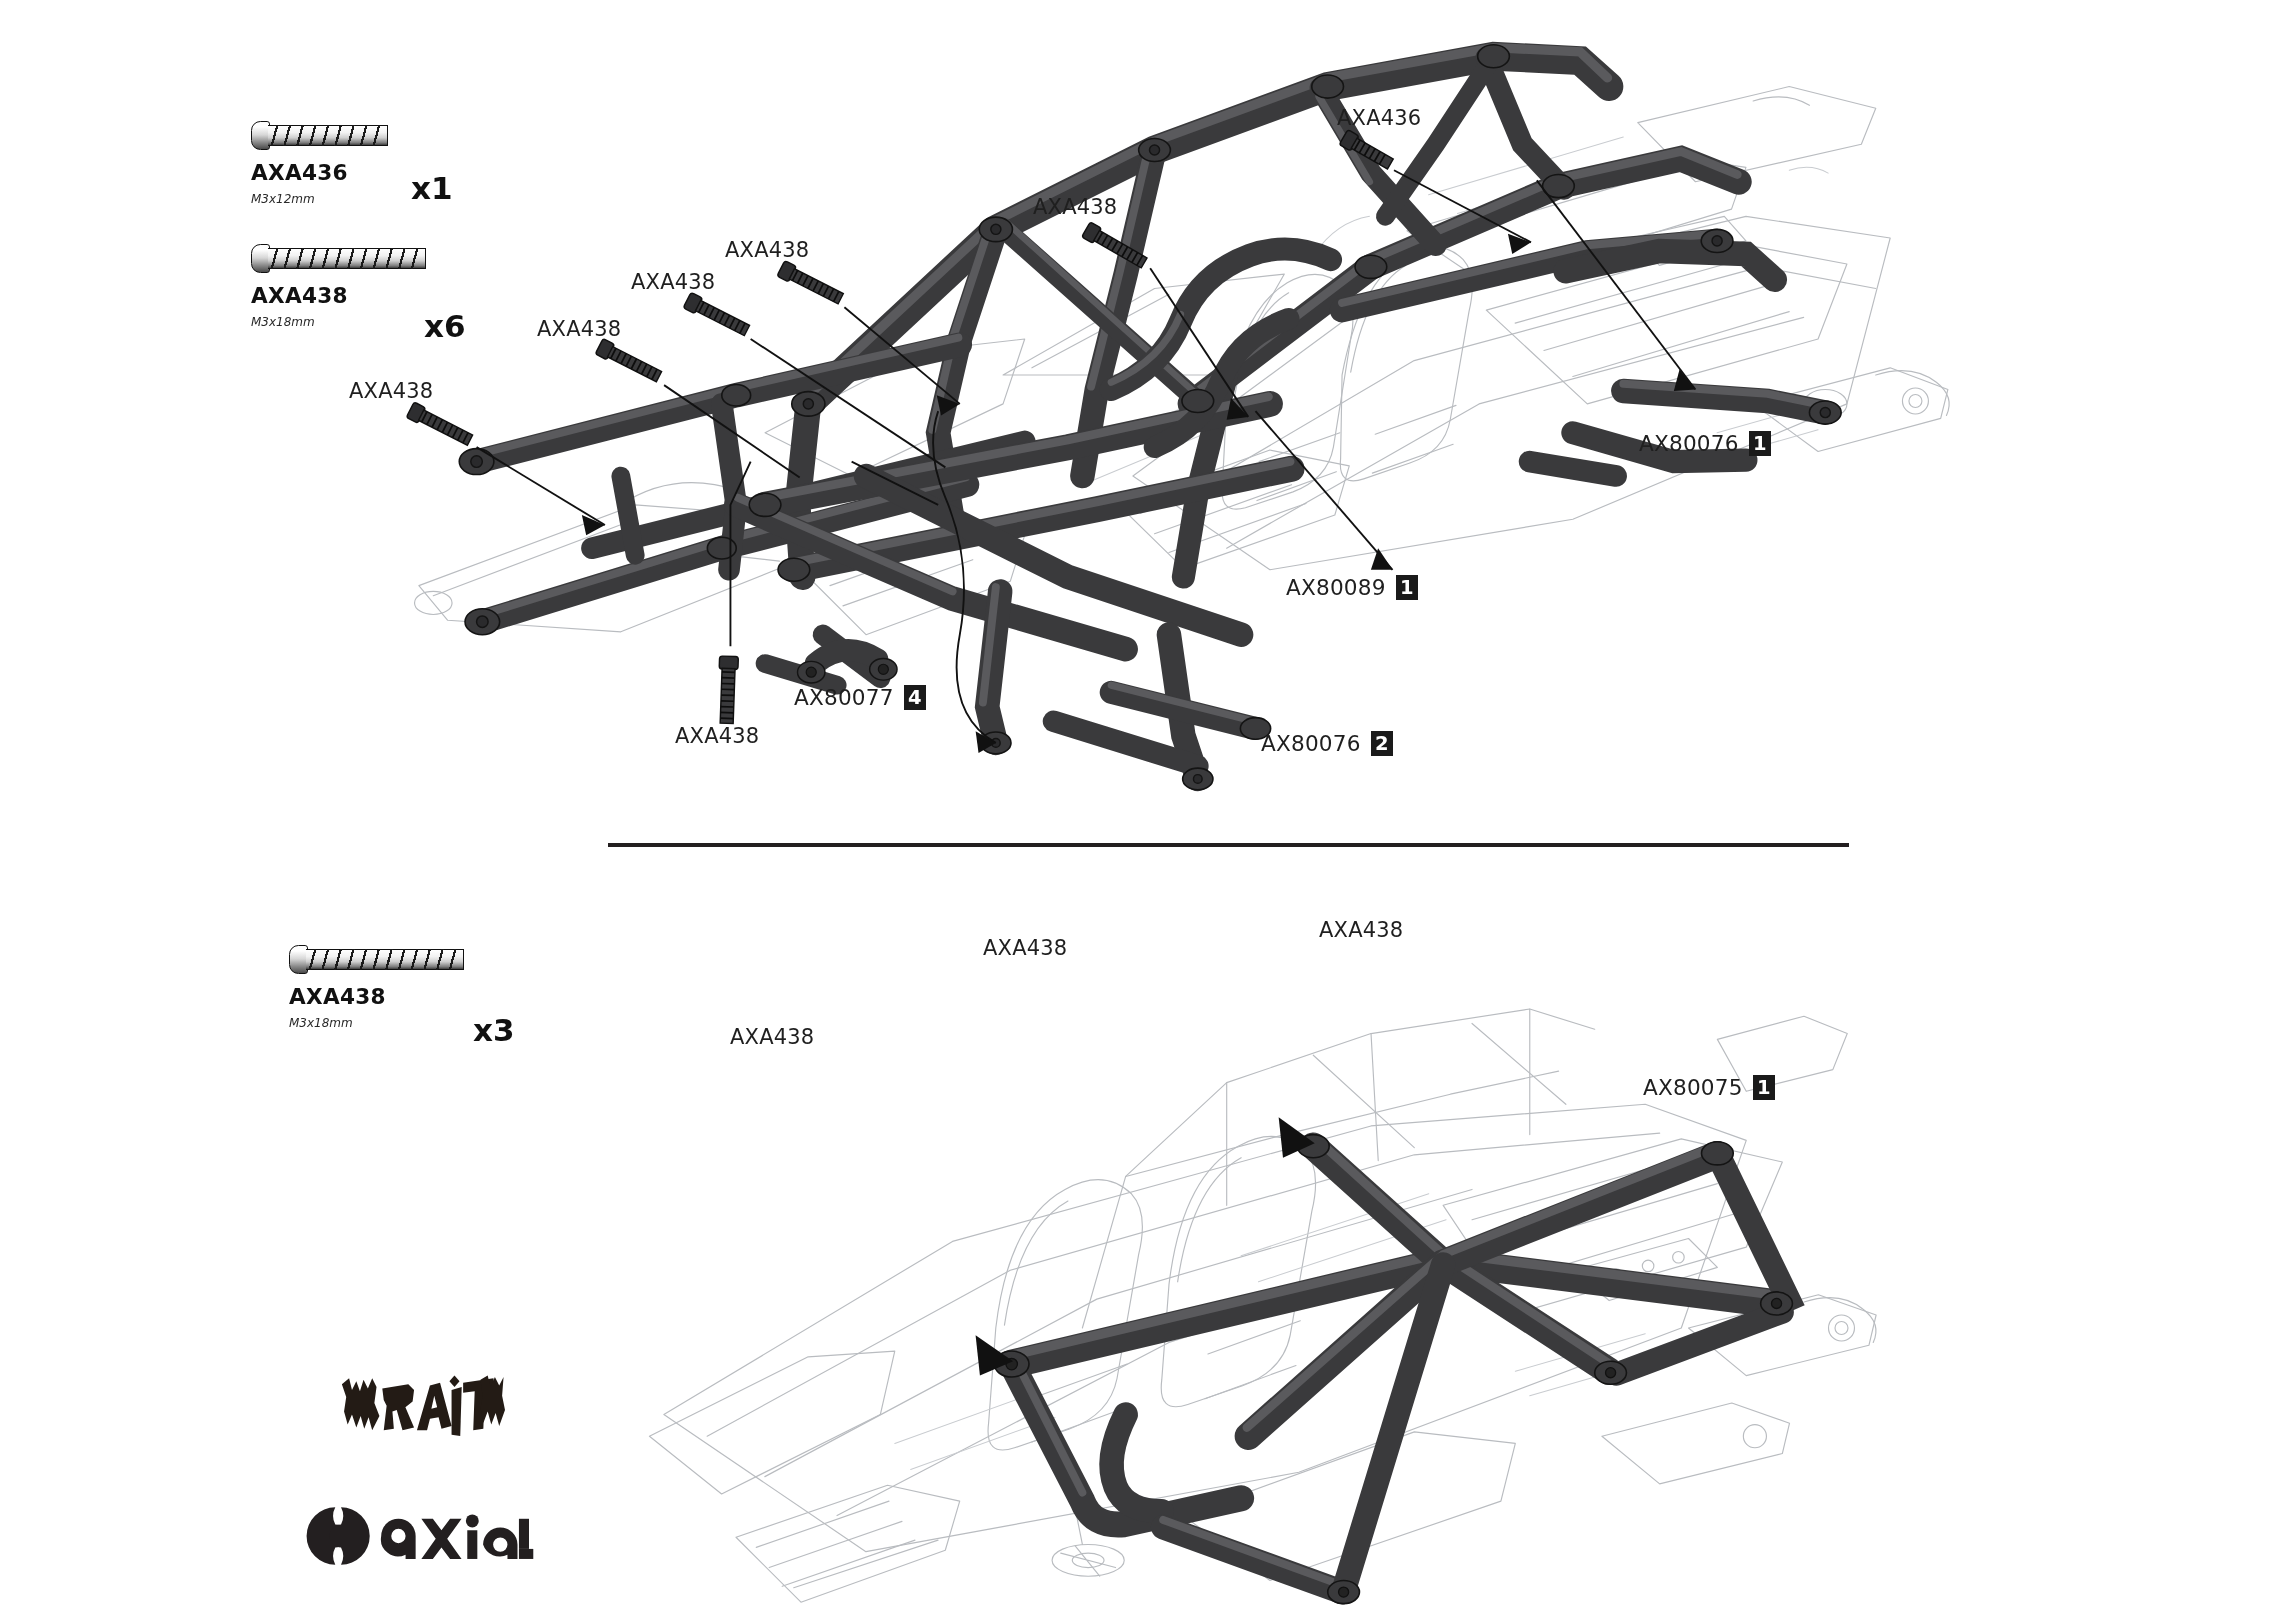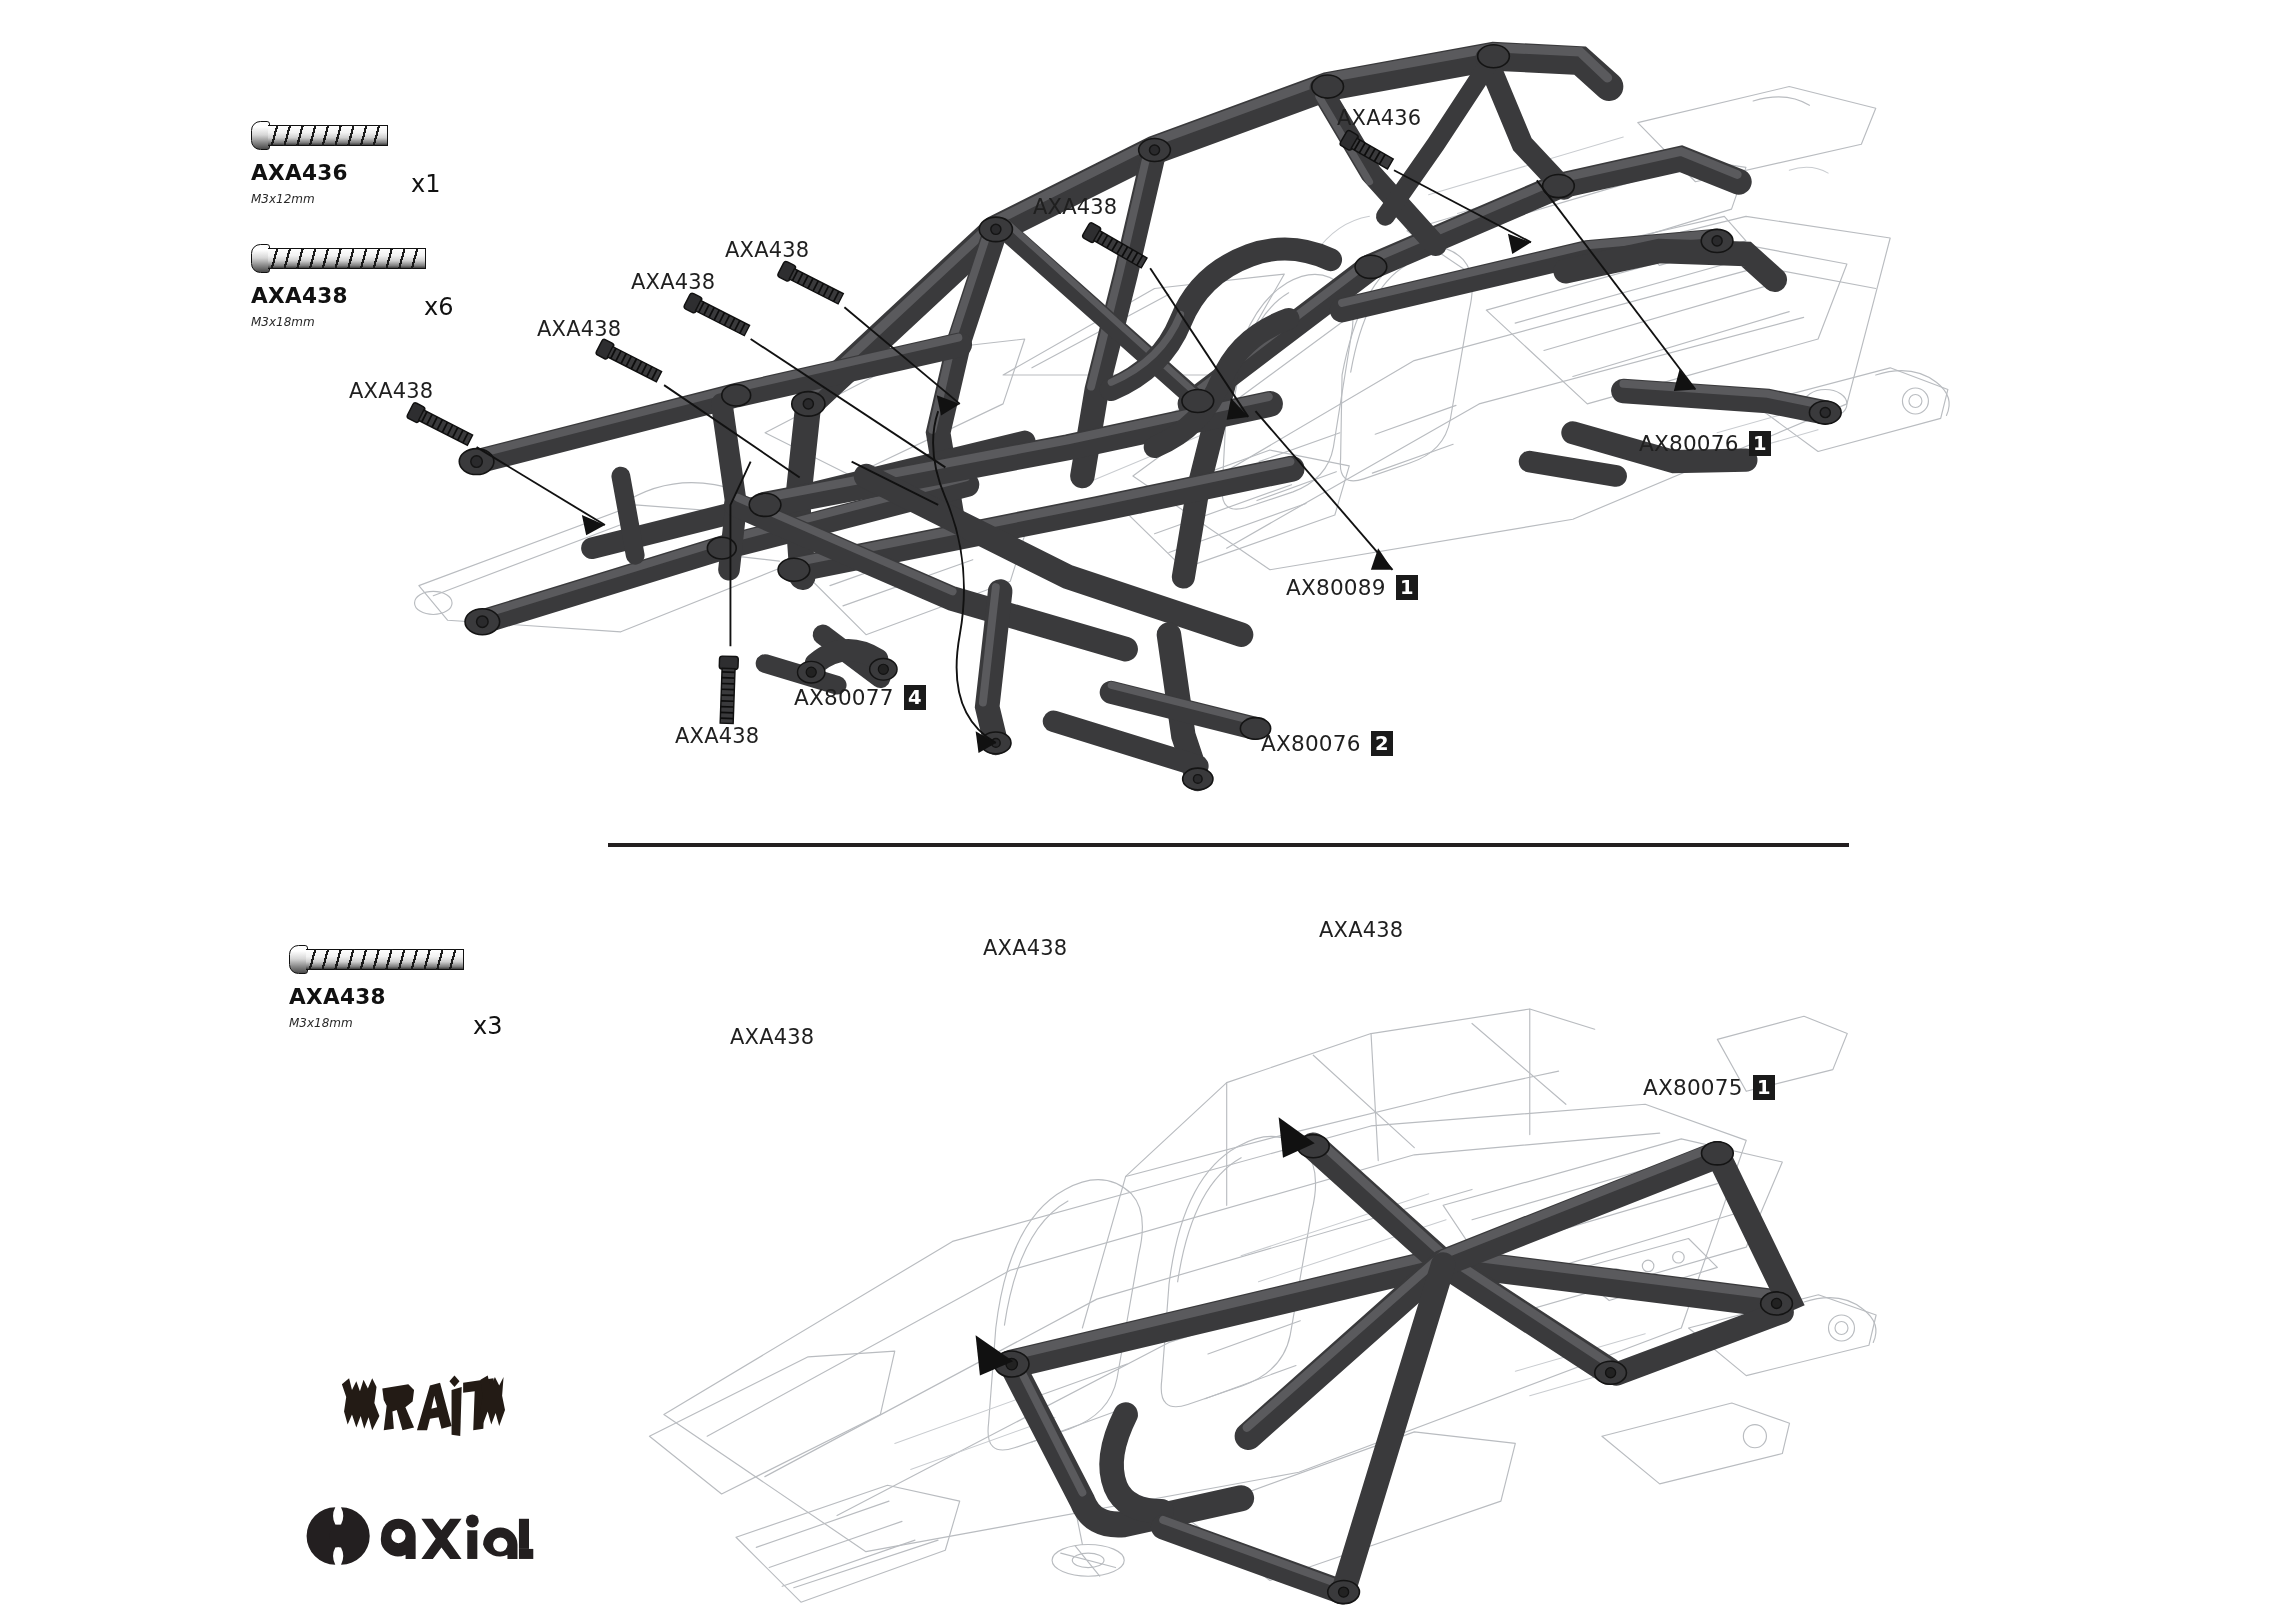--- a/index.html
+++ b/index.html
@@ -12,21 +12,21 @@
   .stage{position:absolute;inset:0;}
 
   
   .legend{position:absolute;}
   .legend .pn{
     font-weight:bold;font-size:21.6px;letter-spacing:0.3px;
     color:#111;margin-top:10px;
   }
   .legend .size{font-size:12px;color:#2a2a2a;margin-top:6.5px;font-style:italic;}
   .legend .qty{
-    position:absolute;font-weight:normal;font-size:24px;color:#111;
+    position:absolute;font-weight:bold;font-size:31px;color:#111;
   }
 
   
   .screwart{position:relative;display:block;}
   .screwart .head{
     position:absolute;left:0;top:0;width:19px;height:100%;
     border-radius:9.4px 2.9px 2.9px 9.4px;
     background:linear-gradient(to bottom,#fdfdfd 0%,#ffffff 18%,#d6d6d6 48%,#8e8e8e 74%,#4a4a4a 100%);
     border:1.8px solid #111;box-sizing:border-box;
   }
@@ -90,21 +90,21 @@
   </div>
 
   <div class="legend" style="left:251px;top:244px;">
     <div class="screwart" style="width:175px;height:29px;">
       <div class="head"></div>
       <div class="shank" style="left:17.3px;right:0;"></div>
       <div class="threads" style="left:20px;right:5.8px;"></div>
     </div>
     <div class="pn">AXA438</div>
     <div class="size">M3x18mm</div>
-    <div class="qty" style="left:173px;top:49px;">x6</div>
+    <div class="qty" style="left:173px;top:64px;">x6</div>
   </div>
 
   <svg style="position:absolute;left:0;top:0;" width="2273" height="815" viewBox="0 0 3150 1130">
 
     <g class="ghost">
 
       <path d="M1570 660 L1880 432 L2420 300 L2620 330 L2560 560 L2180 720 L1760 790 Z"></path>
       <path d="M1620 700 L1960 500 L2440 370 L2600 400"></path>
       <path d="M1700 760 L2050 560 L2500 440"></path>
 

